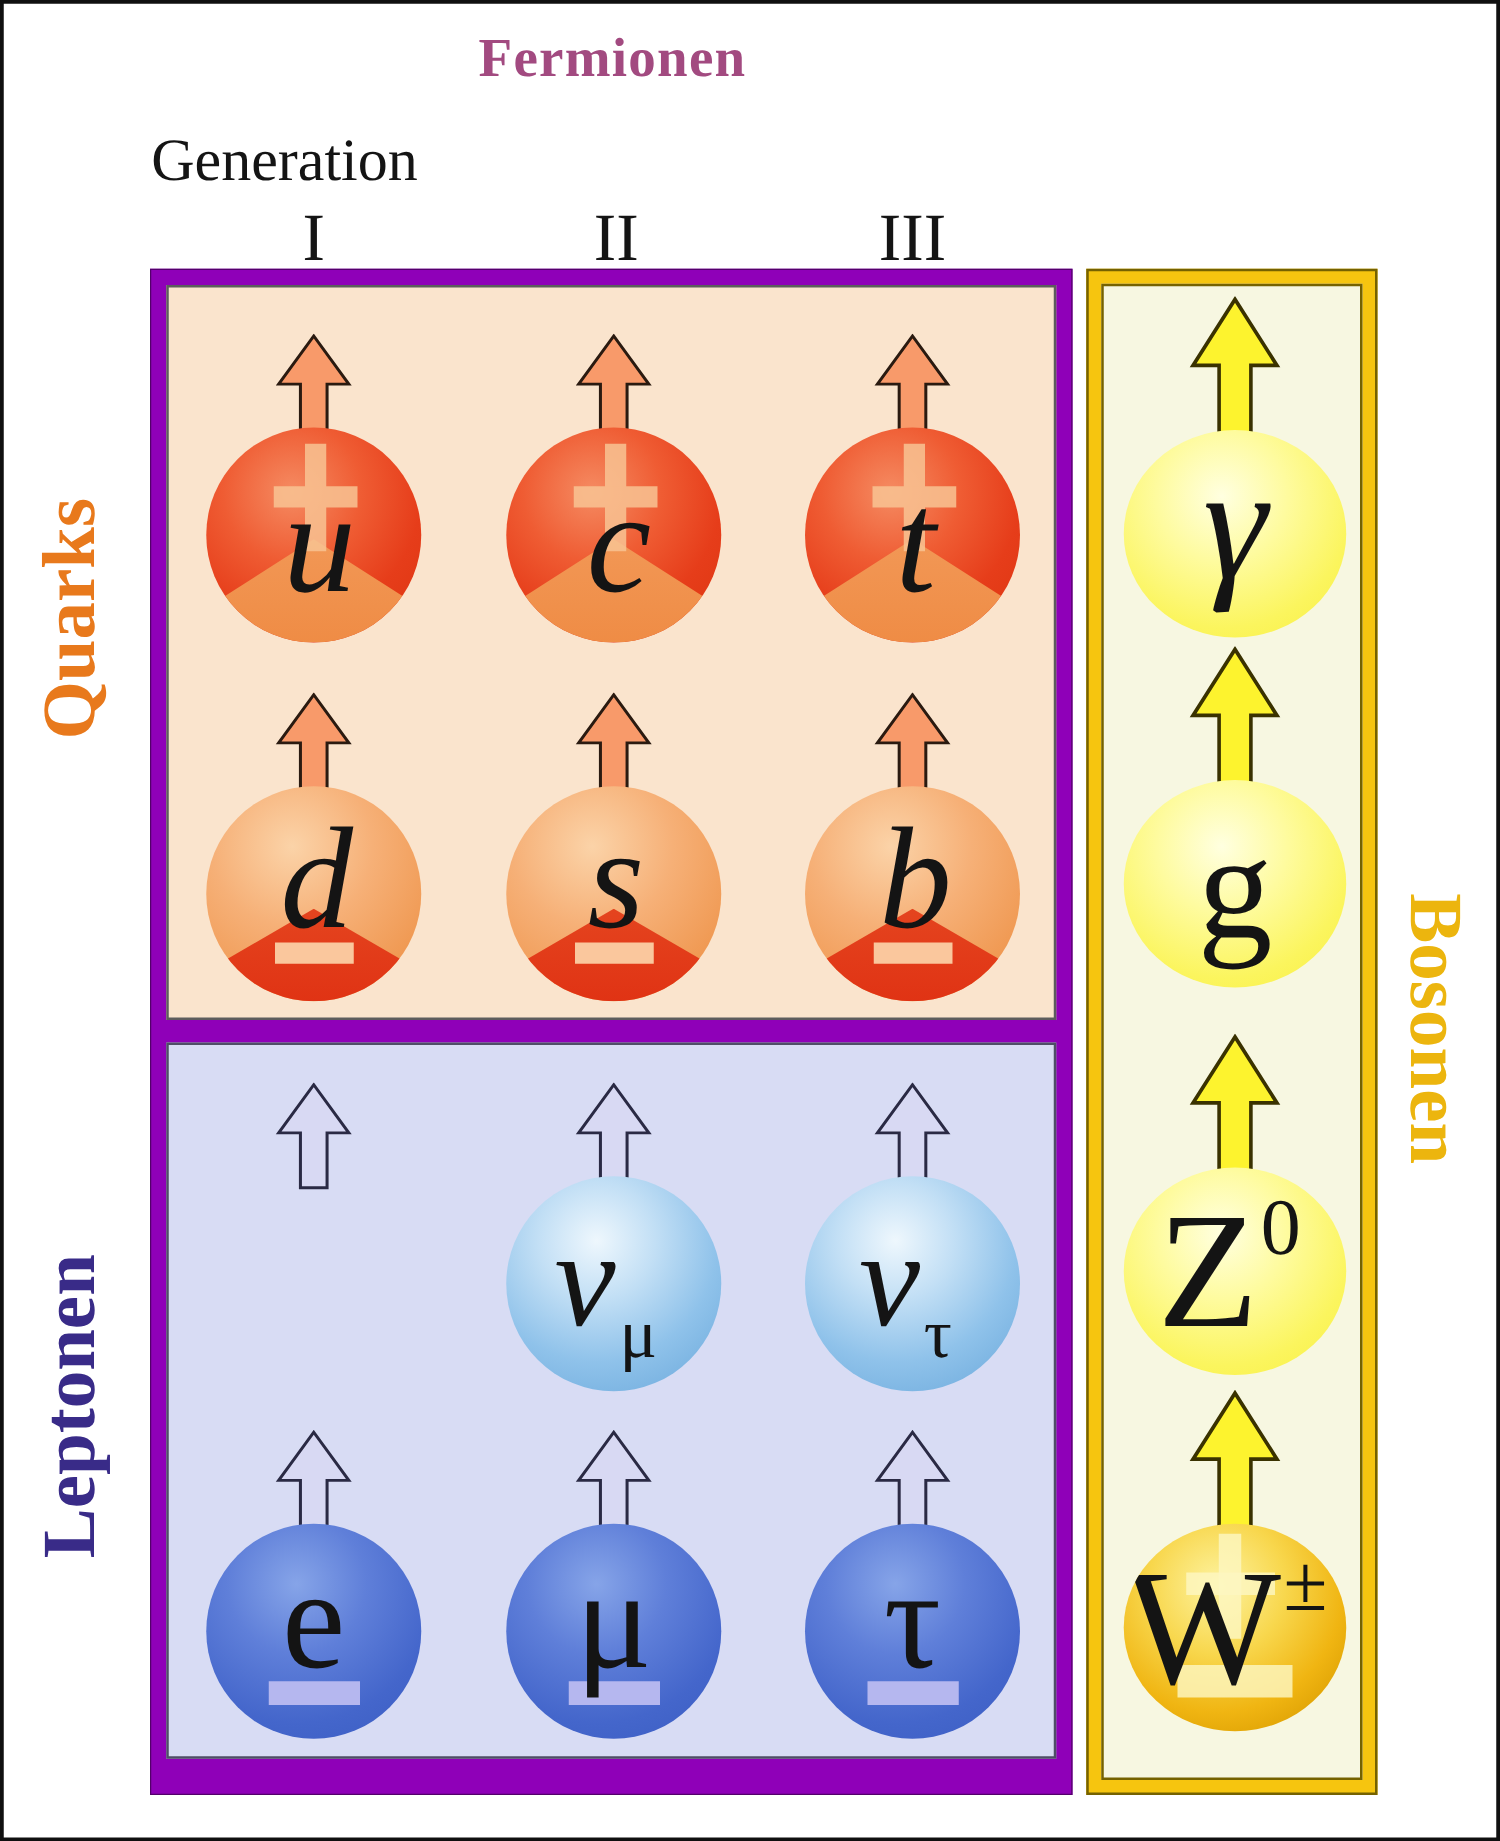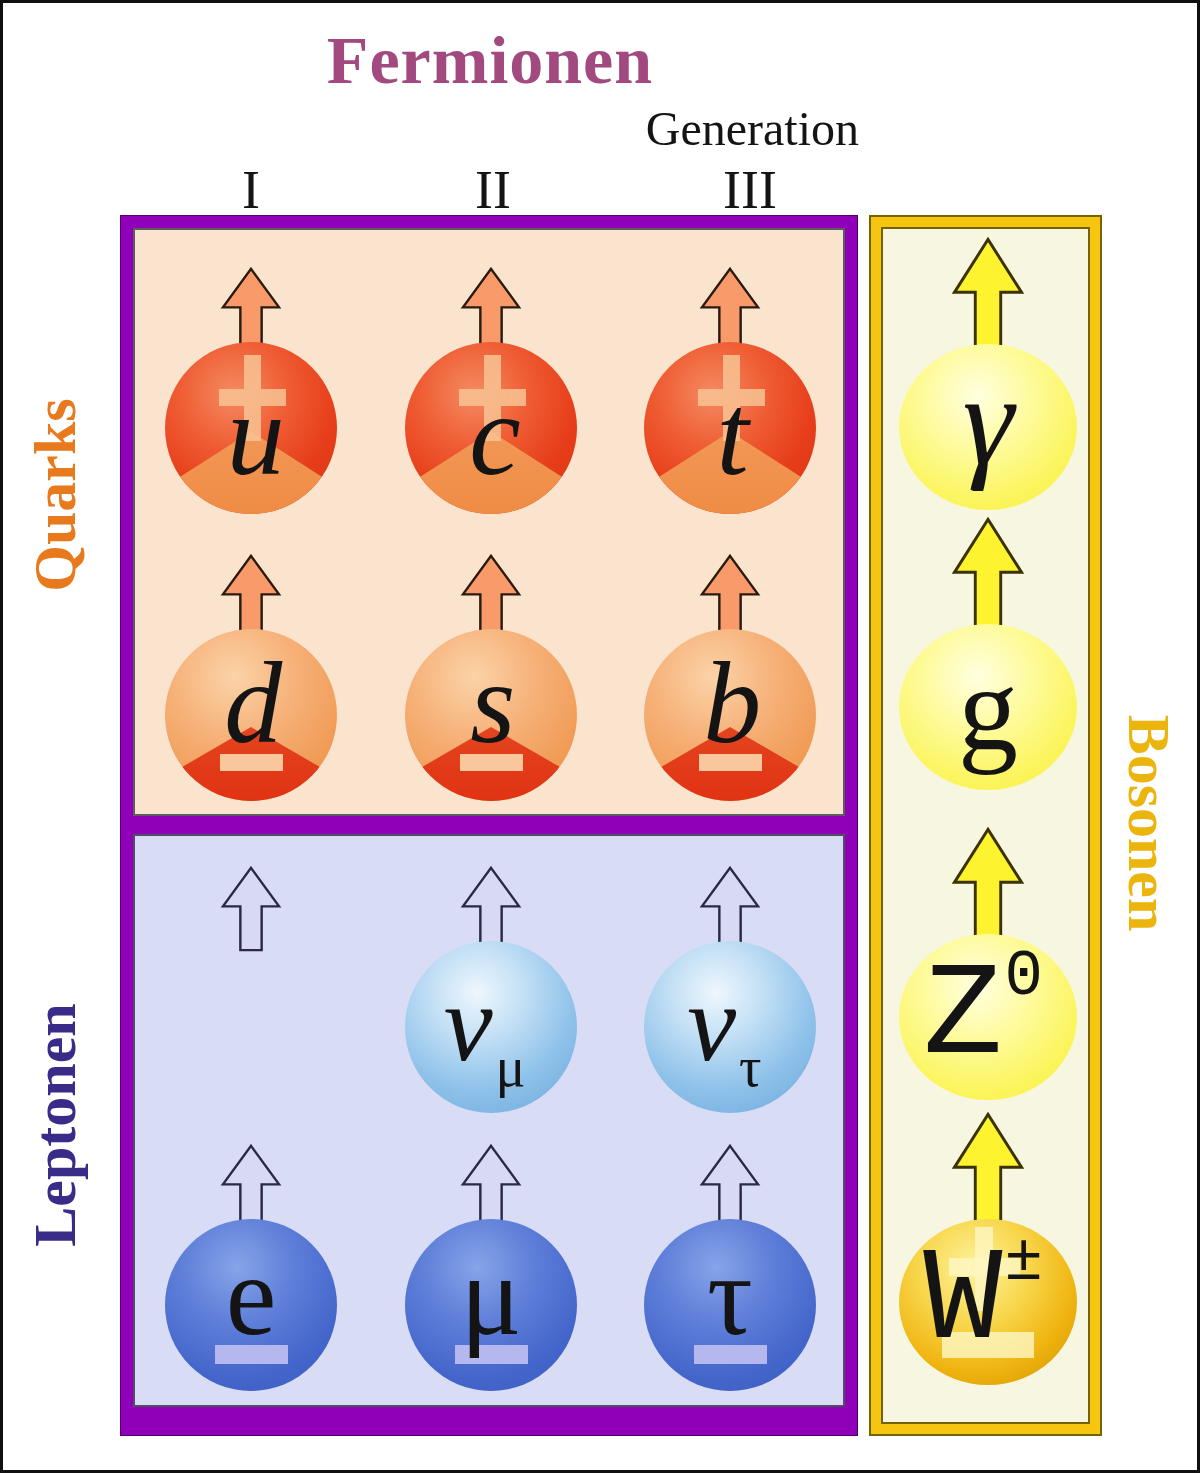--- a/index.html
+++ b/index.html
@@ -3,26 +3,26 @@
 <meta charset="utf-8">
 <style>
   html,body{margin:0;padding:0;background:#fff;}
   .canvas{
     position:relative;width:1200px;height:1473px;background:#ffffff;
     border:3px solid #101010;box-sizing:border-box;overflow:hidden;
     font-family:"Liberation Serif",serif;
   }
   
   .title{position:absolute;left:118px;top:18px;width:738px;text-align:center;
-    font-size:68px;font-weight:bold;color:#a24a80;letter-spacing:1px;}
-  .subtitle{position:absolute;left:118px;top:98px;width:738px;text-align:right;
+    font-size:44px;font-weight:bold;color:#a24a80;letter-spacing:1px;}
+  .subtitle{position:absolute;left:118px;top:98px;width:738px;text-align:left;
     font-size:48px;color:#141414;}
   .numeral{position:absolute;top:156px;transform:translateX(-50%);
     font-size:54px;color:#141414;}
-  .num-1{left:248px}.num-2{left:490px}.num-3{left:747px}
+  .num-1{left:248px}.num-2{left:490px}.num-3{left:727px}
   
   .vlabel{position:absolute;white-space:nowrap;font-weight:bold;font-size:60px;line-height:1;}
   .vlabel-quarks{left:52px;top:492px;color:#e8791c;transform:translate(-50%,-50%) rotate(-90deg);}
   .vlabel-leptons{left:52px;top:1122px;color:#392b88;transform:translate(-50%,-50%) rotate(-90deg);}
   .vlabel-bosons{left:1146px;top:820px;color:#ecb50e;transform:translate(-50%,-50%) rotate(90deg);}
   
   .fermion-box{position:absolute;left:117px;top:212px;width:738px;height:1221px;
     background:#8f00b8;border:1px solid #53006b;box-sizing:border-box;padding:12px;}
   .quark-panel{width:100%;height:588px;background:#fae4cd;border:2px solid #5c5c5c;box-sizing:border-box;}
   .lepton-panel{width:100%;height:573px;background:#d8dcf4;border:2px solid #4e4e66;box-sizing:border-box;margin-top:18px;}
@@ -61,21 +61,21 @@
   .w-minus{position:absolute;left:43px;top:113px;width:92px;height:26px;background:rgba(253,246,193,.82);}
   
   .sym{position:absolute;left:50%;top:50%;color:#141414;line-height:1;z-index:3;}
   .sym-up{font-style:italic;font-size:116px;transform:translate(-42%,-44%);}
   .sym-down{font-style:italic;font-size:116px;transform:translate(-46%,-60%);}
   .sym-nu{font-style:italic;font-size:110px;transform:translate(-60%,-54%);white-space:nowrap;}
   .sym-nu .sub{font-style:normal;font-size:56px;position:relative;top:26px;left:3px;}
   .sym-lep{font-size:114px;transform:translate(-50%,-58%);}
   .sym-gamma{font-style:italic;font-size:130px;transform:translate(-50%,-56%);}
   .sym-g{font-size:120px;transform:translate(-50%,-48%);}
-  .sym-zw{font-size:132px;transform:translate(-55%,-50%);white-space:nowrap;font-family:Liberation Mono, monospace;}
+  .sym-zw{font-size:132px;transform:translate(-55%,-50%);white-space:nowrap;}
   .sym-zw .sup{font-size:64px;position:relative;top:-58px;left:2px;}
 </style>
 </head>
 <body>
 
 <div class="canvas">
 
   <div class="title">Fermionen</div>
   <div class="subtitle">Generation</div>
   <span class="numeral num-1">I</span>

